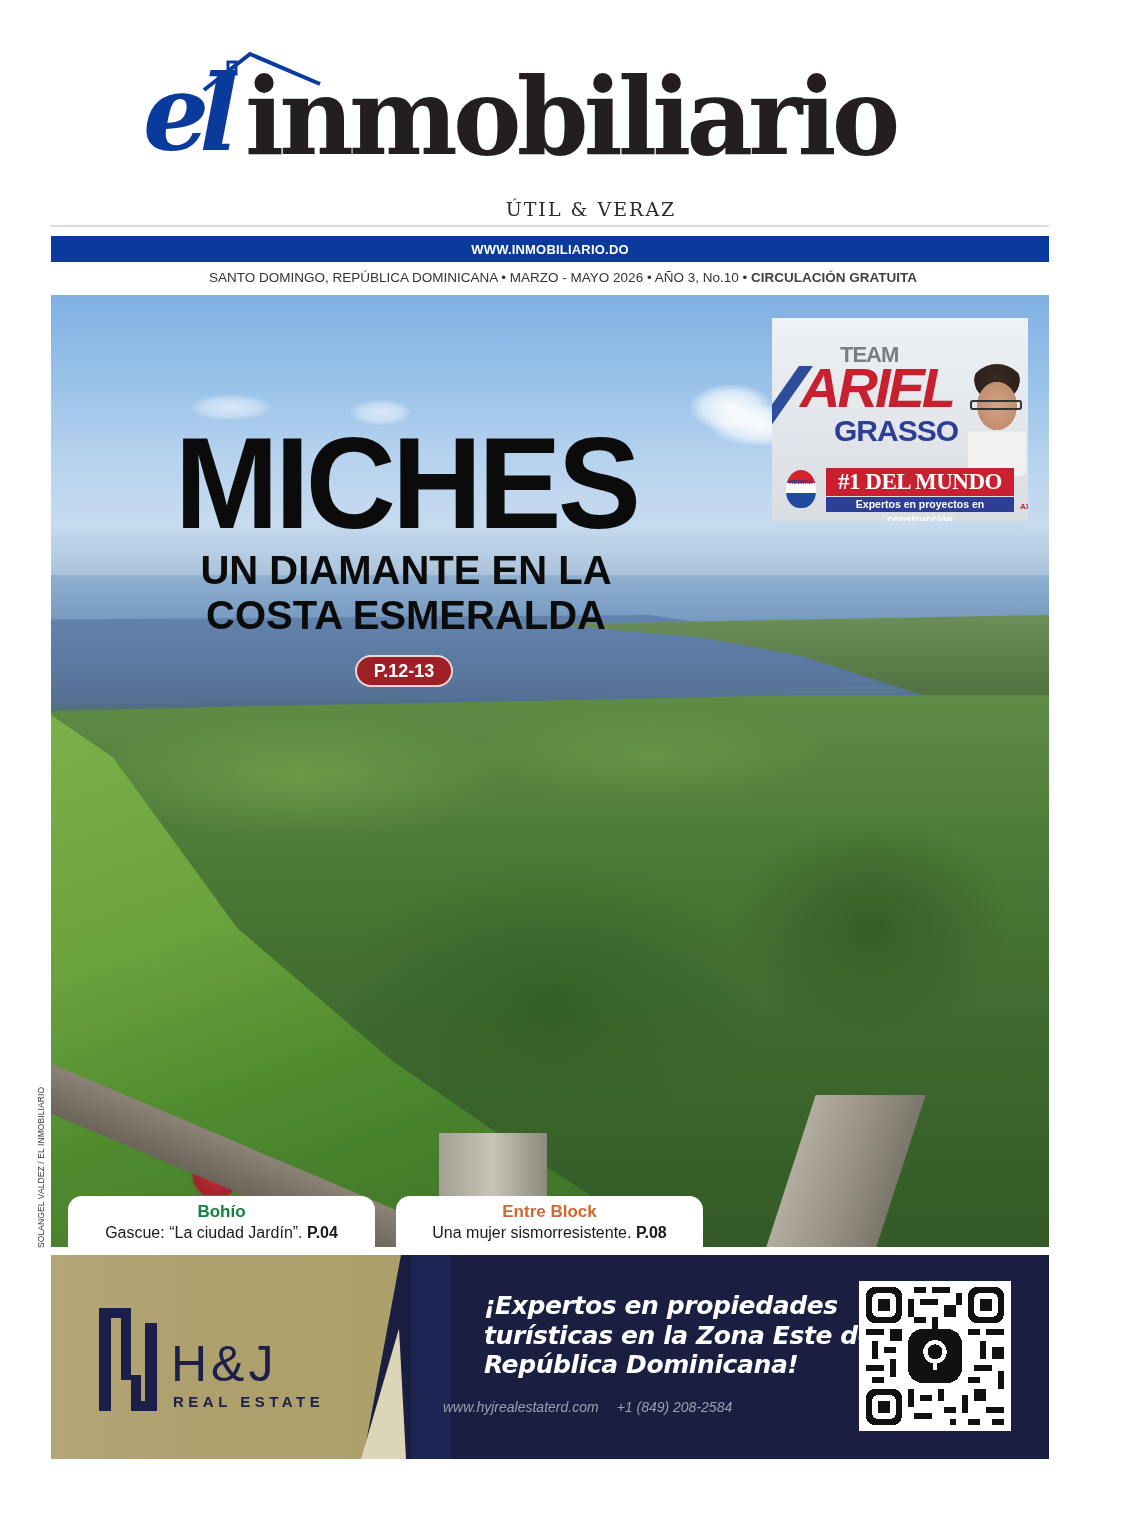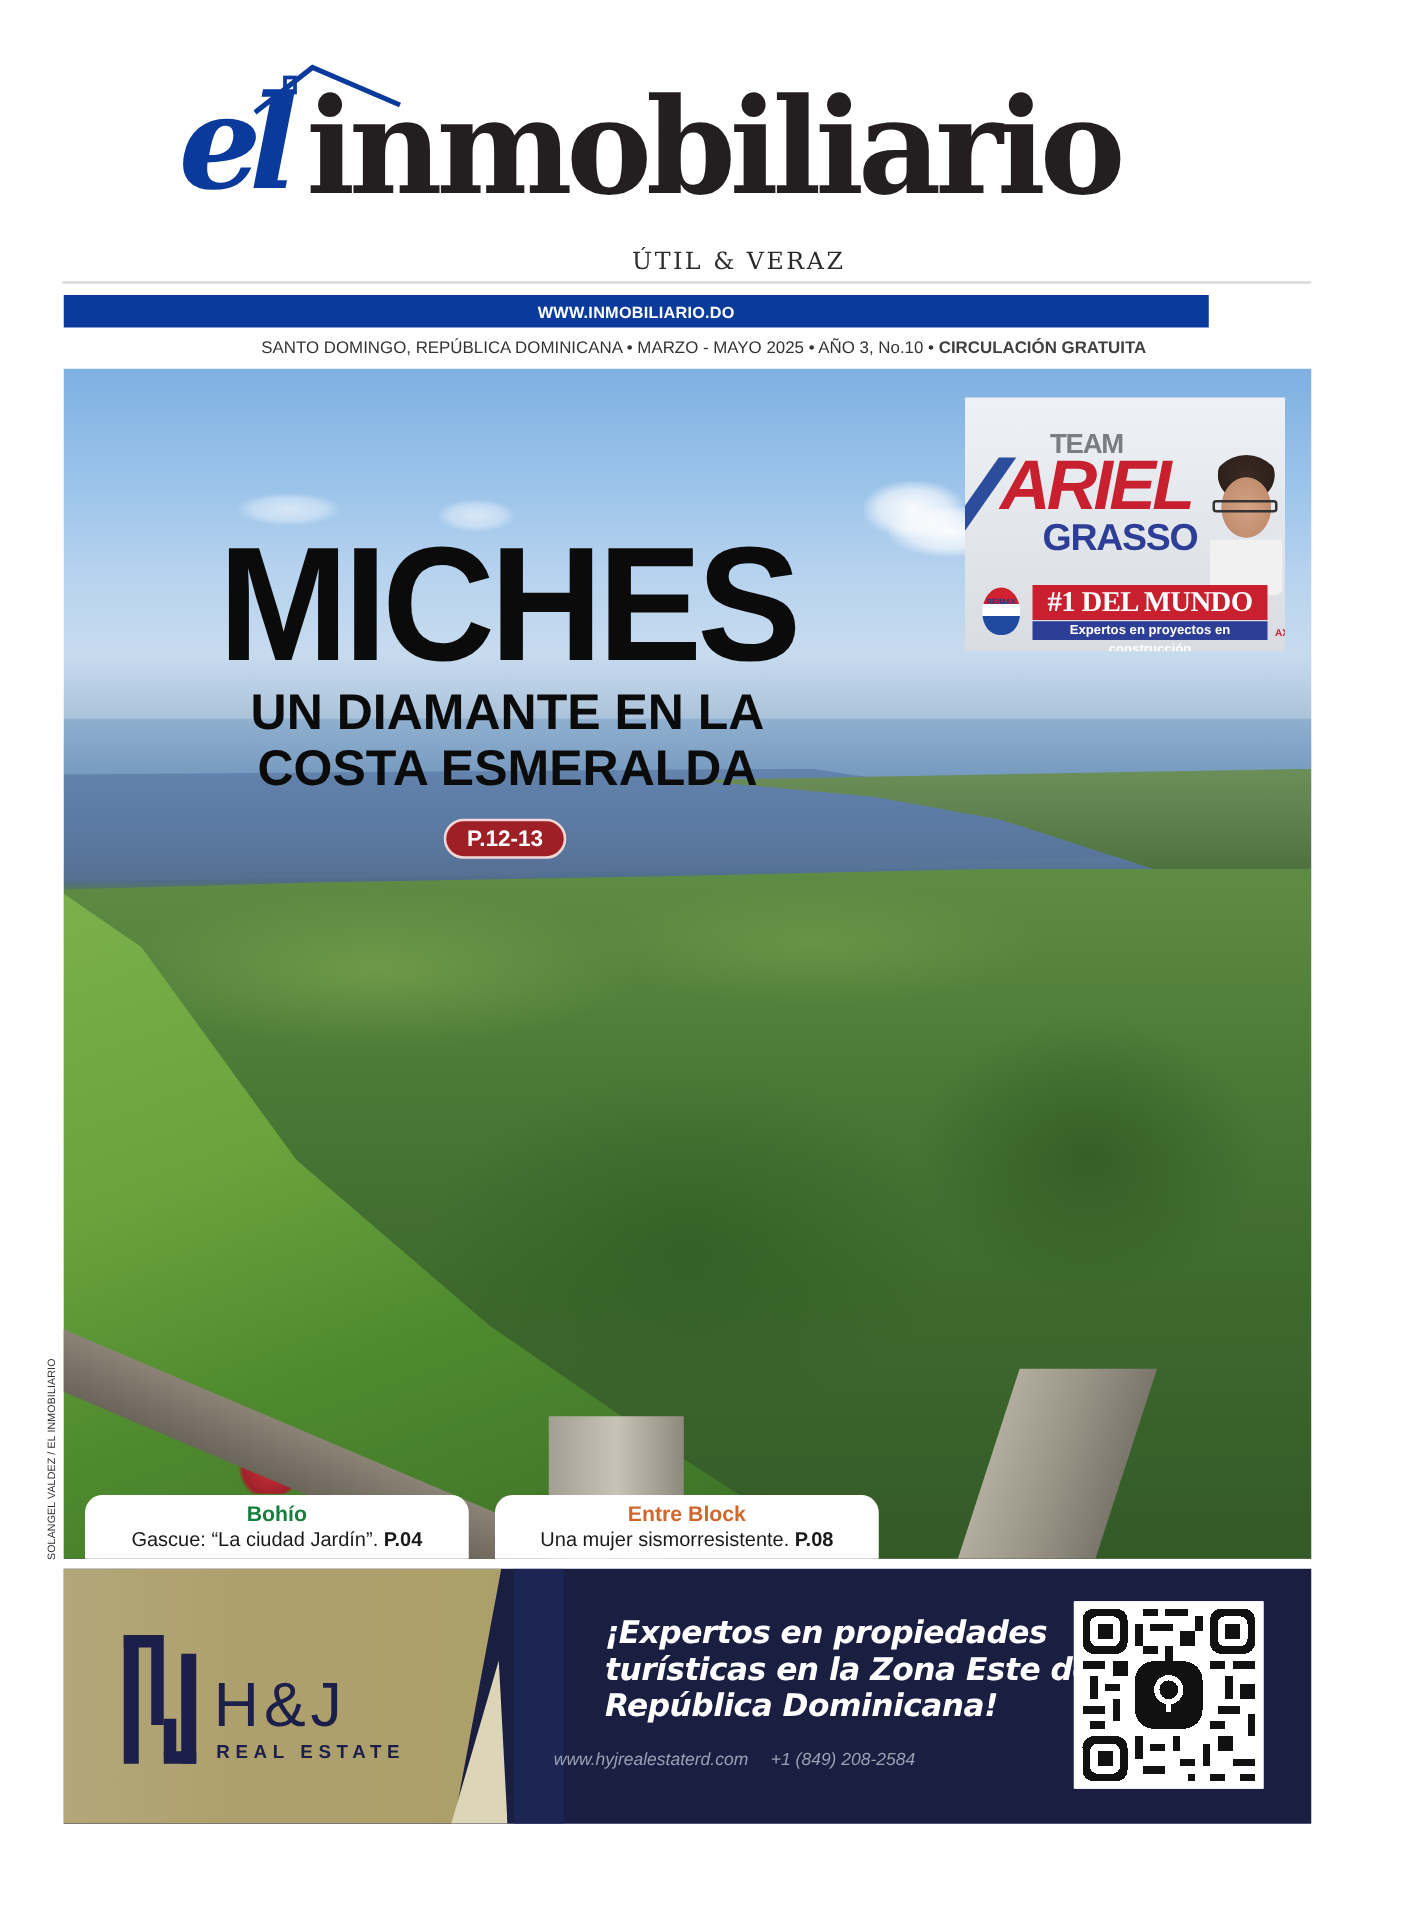--- a/index.html
+++ b/index.html
@@ -20,21 +20,21 @@
     font-size: 106px; line-height: 1; color: #231f20; letter-spacing: -5px; transform: scaleX(0.97); transform-origin: left top;
   }
   .logo-roof { left: 200px; top: 50px; width: 130px; height: 50px; }
   .tagline {
     left: 0; width: 1126px; top: 198px; text-align: center; font-family: "DejaVu Serif", serif;
     font-size: 19px; letter-spacing: 2px; color: #2b2b2b; padding-left: 28px;
   }
   .thin-rule { left: 50px; top: 225px; width: 999px; height: 2px; background: #d9dcdc; }
 
   .url-bar {
-    left: 51px; top: 236px; width: 916px; height: 26px; background: #0a3b9c;
+    left: 51px; top: 236px; width: 998px; height: 26px; background: #0a3b9c;
     display: flex; align-items: center; justify-content: center;
   }
   .url-bar span { color: #fff; font-weight: bold; font-size: 13px; letter-spacing: 0.2px; }
 
   .dateline {
     left: 0; width: 1126px; top: 270px; text-align: center; font-size: 13.5px; color: #333;
     font-family: "Liberation Sans Narrow", "Liberation Sans", sans-serif;
   }
   .dateline b { font-weight: bold; color: #404040; }
 
@@ -172,21 +172,21 @@
   <div class="abs logo-el">el</div>
   <div class="abs logo-main">inmobiliario</div>
   <div class="abs tagline">ÚTIL &amp; VERAZ</div>
   <div class="abs thin-rule"></div>
   <div class="abs url-bar">
     <span>WWW.INMOBILIARIO.DO</span>
   </div>
   <div class="abs dateline">
     <span>SANTO DOMINGO, REPÚBLICA DOMINICANA</span>
     <span>•</span>
-    <span>MARZO - MAYO 2025</span>
+    <span>MARZO - MAYO 2026</span>
     <span>•</span>
     <span>AÑO 3, No.10</span>
     <span>•</span>
     <b>CIRCULACIÓN GRATUITA</b>
   </div>
 </div>
 
 <div class="abs hero">
   <div class="abs cloud" style="left:640px;top:90px;width:80px;height:45px;"></div>
   <div class="abs cloud" style="left:660px;top:110px;width:100px;height:40px;"></div>

